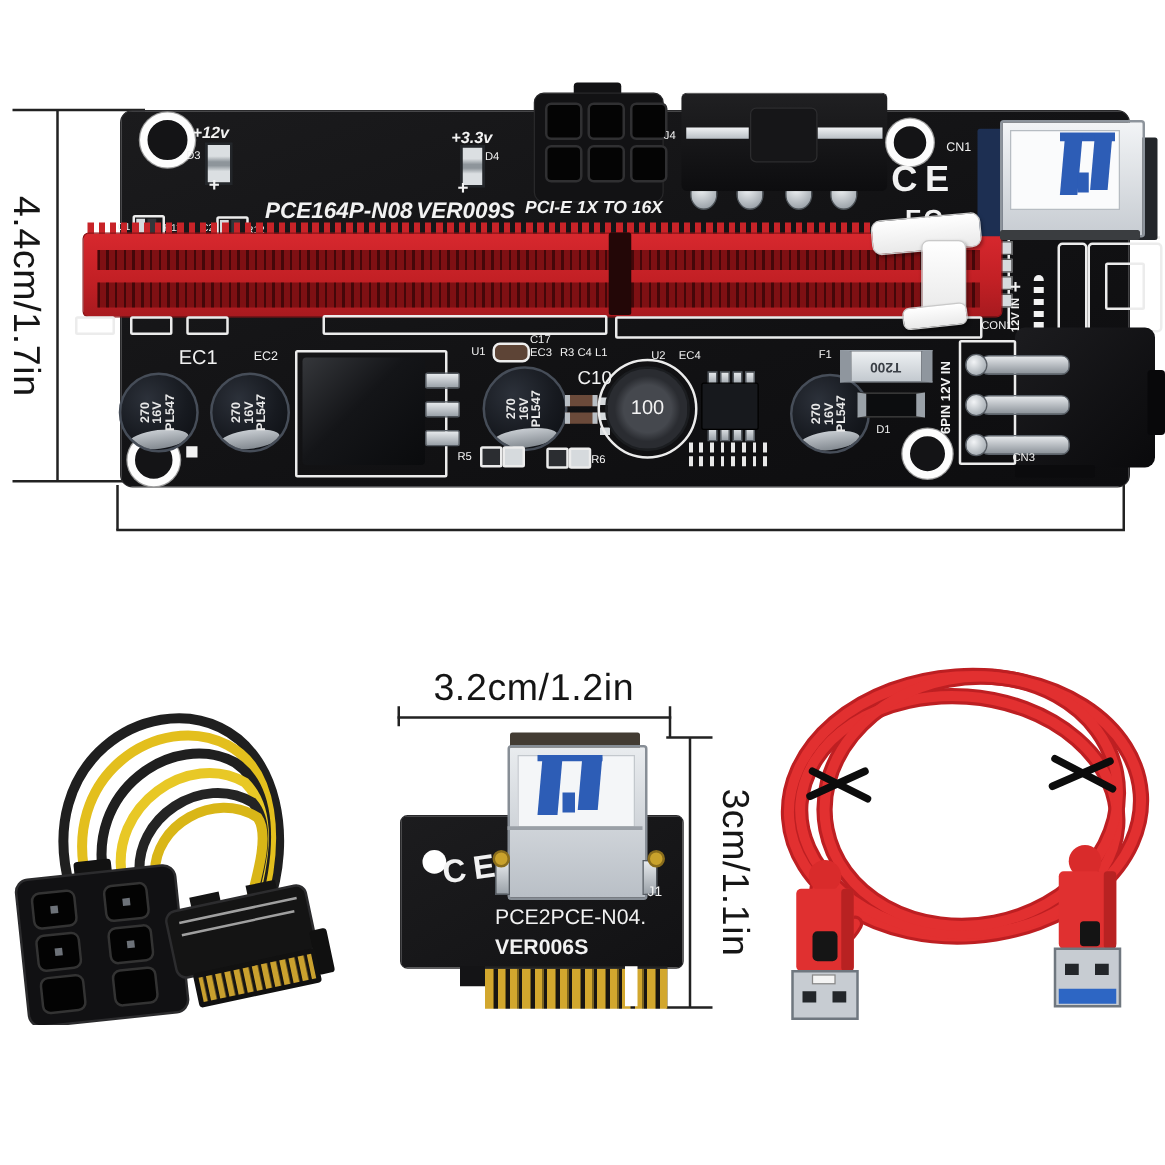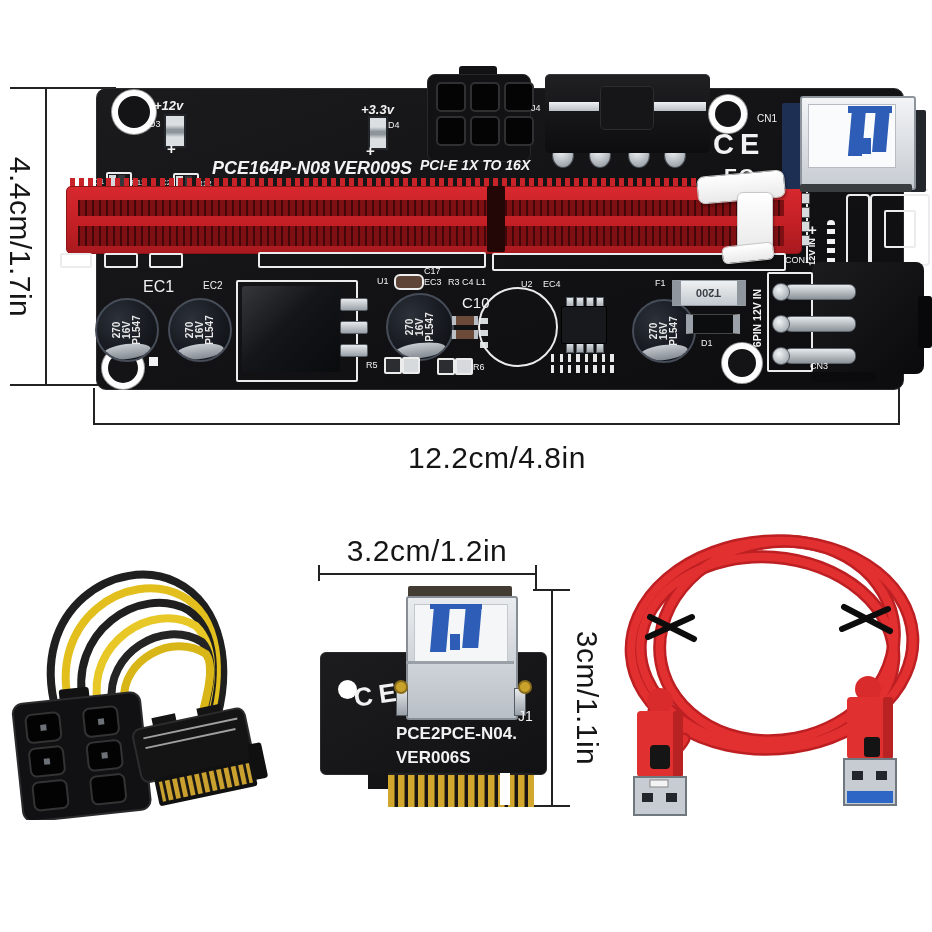--- a/index.html
+++ b/index.html
@@ -35,21 +35,20 @@
 <div id="canvas">
 
   <div class="a dim-line" style="left:10px;top:87px;width:106px;height:2px"></div>
   <div class="a dim-line" style="left:10px;top:384px;width:150px;height:2px"></div>
   <div class="a dim-line" style="left:45px;top:88px;width:2px;height:297px"></div>
   <div class="a dim-label rot90" style="left:20px;top:237px">4.4cm/1.7in</div>
 
   <div class="a dim-line" style="left:93px;top:388px;width:2px;height:36px"></div>
   <div class="a dim-line" style="left:898px;top:377px;width:2px;height:47px"></div>
   <div class="a dim-line" style="left:93px;top:423px;width:807px;height:2px"></div>
-  <div class="a dim-label ctr" style="left:497px;top:458px">12.2cm/4.8in</div>
 
   <div class="a pcb" style="left:96px;top:88px;width:806px;height:300px"></div>
 
   <div class="a" style="left:459px;top:66px;width:38px;height:14px;background:#121214;border-radius:3px"></div>
   <div class="a" style="left:427px;top:74px;width:102px;height:86px;background:#121214;border-radius:8px;border:1px solid #28282a"></div>
   <div class="a" style="left:436px;top:82px;width:26px;height:26px;background:#040404;border:2px solid #303032;border-radius:5px"></div>
   <div class="a" style="left:470px;top:82px;width:26px;height:26px;background:#040404;border:2px solid #303032;border-radius:5px"></div>
   <div class="a" style="left:504px;top:82px;width:26px;height:26px;background:#040404;border:2px solid #303032;border-radius:5px"></div>
   <div class="a" style="left:436px;top:116px;width:26px;height:26px;background:#040404;border:2px solid #303032;border-radius:5px"></div>
   <div class="a" style="left:470px;top:116px;width:26px;height:26px;background:#040404;border:2px solid #303032;border-radius:5px"></div>
@@ -175,20 +174,23 @@
   <div class="a silk" style="left:462px;top:277px;font-size:9px">C4</div>
   <div class="a silk" style="left:476px;top:277px;font-size:9px">L1</div>
   <div class="a silk" style="left:462px;top:294px;font-size:15px">C10</div>
   <div class="a" style="left:452px;top:316px;width:18px;height:9px;background:#6b4a3a;border-left:4px solid #b9bfc5;border-right:4px solid #b9bfc5"></div>
   <div class="a" style="left:452px;top:330px;width:18px;height:9px;background:#6b4a3a;border-left:4px solid #b9bfc5;border-right:4px solid #b9bfc5"></div>
   <div class="a" style="left:480px;top:318px;width:8px;height:6px;background:#d6dadd"></div>
   <div class="a" style="left:480px;top:330px;width:8px;height:6px;background:#d6dadd"></div>
   <div class="a" style="left:480px;top:342px;width:8px;height:6px;background:#d6dadd"></div>
 
   <div class="a" style="left:478px;top:287px;width:76px;height:76px;border:2px solid #ececec;border-radius:50%"></div>
+  <div class="a" style="left:484px;top:293px;width:64px;height:64px;border-radius:50%;background:radial-gradient(circle,#45484e 0 42%,#2a2c31 58% 100%);border:2px solid #1b1d20;display:flex;align-items:center;justify-content:center">
+    <span class="silk" style="font-size:16px">100</span>
+  </div>
 
   <div class="a silk" style="left:521px;top:279px;font-size:9px">U2</div>
   <div class="a silk" style="left:543px;top:279px;font-size:9px">EC4</div>
   <div class="a silver" style="left:566px;top:297px;width:6px;height:10px"></div>
   <div class="a silver" style="left:576px;top:297px;width:6px;height:10px"></div>
   <div class="a silver" style="left:586px;top:297px;width:6px;height:10px"></div>
   <div class="a silver" style="left:596px;top:297px;width:6px;height:10px"></div>
   <div class="a silver" style="left:566px;top:341px;width:6px;height:10px"></div>
   <div class="a silver" style="left:576px;top:341px;width:6px;height:10px"></div>
   <div class="a silver" style="left:586px;top:341px;width:6px;height:10px"></div>
@@ -301,23 +303,23 @@
   <div class="a blue" style="left:464px;top:606px;width:16px;height:42px;transform:skewX(-5deg)"></div>
   <div class="a blue" style="left:450px;top:634px;width:10px;height:16px"></div>
   <div class="a" style="left:406px;top:661px;width:108px;height:3px;background:#9aa0a7"></div>
   <div class="a silver" style="left:396px;top:688px;width:10px;height:26px"></div>
   <div class="a silver" style="left:514px;top:688px;width:10px;height:26px"></div>
   <div class="a" style="left:394px;top:680px;width:10px;height:10px;border-radius:50%;background:#c9a22c;border:2px solid #8a6d1c"></div>
   <div class="a" style="left:518px;top:680px;width:10px;height:10px;border-radius:50%;background:#c9a22c;border:2px solid #8a6d1c"></div>
 
   <div class="a" style="left:338px;top:680px;width:19px;height:19px;border-radius:50%;background:#ffffff"></div>
   <div class="a silk ctr" style="left:378px;top:695px;font-size:26px;font-weight:bold;letter-spacing:6px;transform:translate(-50%,-50%) rotate(-8deg)">CE</div>
-  <div class="a silk" style="left:396px;top:724px;font-size:17px;font-weight:bold">PCE2PCE-N04.</div>
+  <div class="a silk" style="left:396px;top:724px;font-size:17px;font-weight:normal">PCE2PCE-N04.</div>
   <div class="a silk" style="left:396px;top:748px;font-size:17px;font-weight:bold">VER006S</div>
-  <div class="a silk" style="left:518px;top:708px;font-size:14px">J1</div>
+  <div class="a silk" style="left:518px;top:708px;font-size:11px">J1</div>
 
   <svg class="a" style="left:610px;top:525px" width="322" height="305" viewBox="0 0 322 305">
     <g>
       <ellipse cx="162" cy="120" rx="141" ry="104" fill="none" stroke="#bd1f22" stroke-width="13" transform="rotate(-4 162 120)"></ellipse>
       <ellipse cx="157" cy="127" rx="127" ry="95" fill="none" stroke="#bd1f22" stroke-width="13" transform="rotate(4 157 127)"></ellipse>
       <ellipse cx="167" cy="116" rx="118" ry="99" fill="none" stroke="#bd1f22" stroke-width="13" transform="rotate(-11 167 116)"></ellipse>
       <ellipse cx="162" cy="120" rx="141" ry="104" fill="none" stroke="#e23030" stroke-width="8" transform="rotate(-4 162 120)"></ellipse>
       <ellipse cx="157" cy="127" rx="127" ry="95" fill="none" stroke="#e23030" stroke-width="8" transform="rotate(4 157 127)"></ellipse>
       <ellipse cx="167" cy="116" rx="118" ry="99" fill="none" stroke="#e23030" stroke-width="8" transform="rotate(-11 167 116)"></ellipse>
       <path d="M74,214 C62,236 48,226 44,196 L44,186" fill="none" stroke="#bd1f22" stroke-width="13" stroke-linecap="round"></path>

